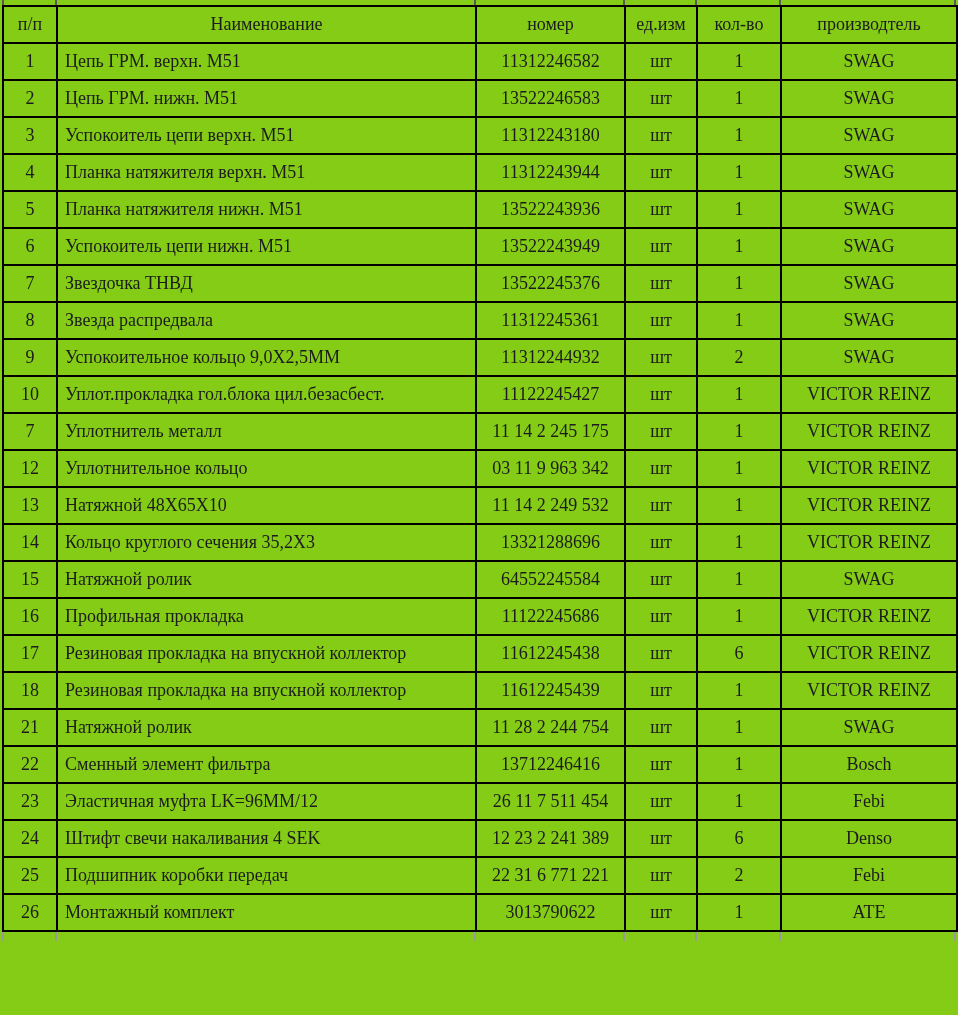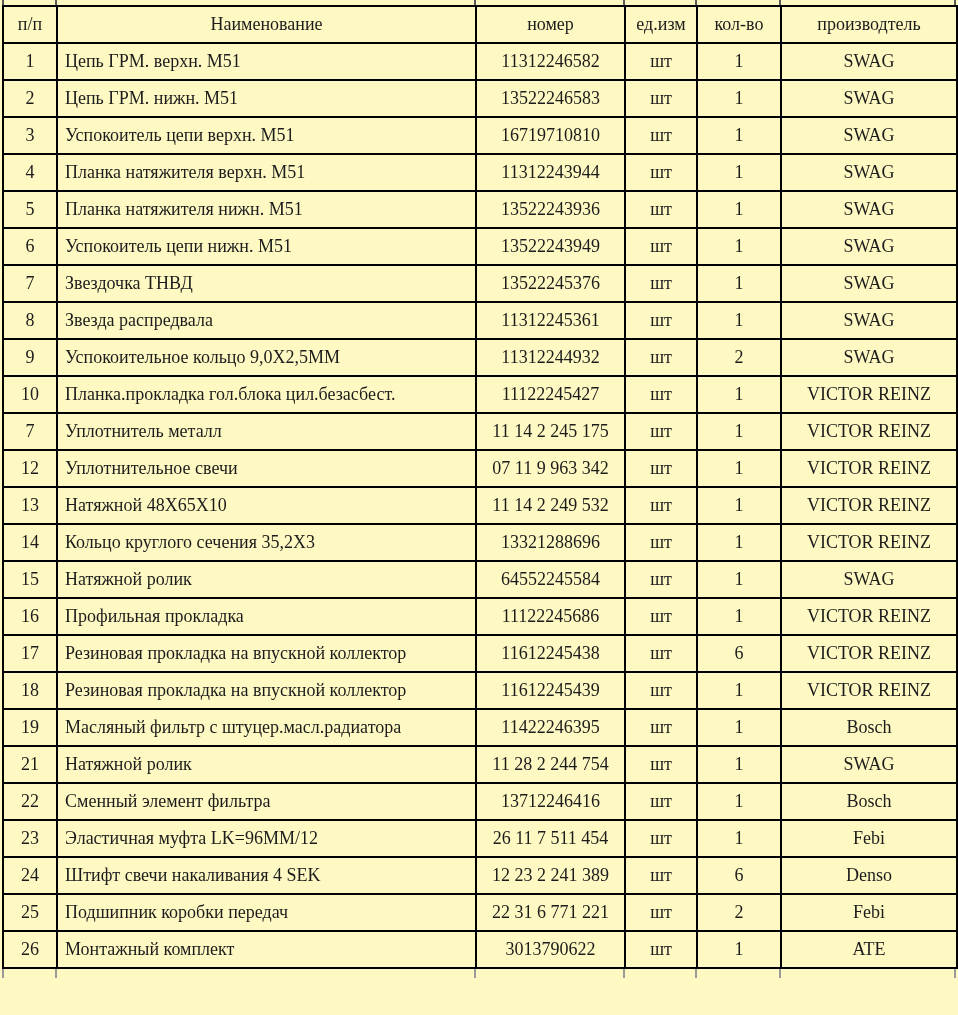--- a/index.html
+++ b/index.html
@@ -4,21 +4,21 @@
 <style>
   html, body {
     margin: 0;
     padding: 0;
     background: #ffffff;
   }
   .page {
     position: relative;
     width: 958px;
     height: 1015px;
-    background: #fef9c3;
+    background: #84cc16;
     overflow: hidden;
     font-family: "Liberation Serif", "DejaVu Serif", serif;
     color: #1c1c1c;
   }
   .partial-strip {
     position: relative;
     width: 958px;
     overflow: hidden;
   }
   .partial-strip.top { height: 5px; }
@@ -110,21 +110,21 @@
     <td class="c-num">2</td>
     <td class="c-name">Цепь ГРМ. нижн. М51</td>
     <td class="c-number">13522246583</td>
     <td class="c-unit">шт</td>
     <td class="c-qty">1</td>
     <td class="c-maker">SWAG</td>
   </tr>
         <tr>
     <td class="c-num">3</td>
     <td class="c-name">Успокоитель цепи верхн. М51</td>
-    <td class="c-number">16719710810</td>
+    <td class="c-number">11312243180</td>
     <td class="c-unit">шт</td>
     <td class="c-qty">1</td>
     <td class="c-maker">SWAG</td>
   </tr>
         <tr>
     <td class="c-num">4</td>
     <td class="c-name">Планка натяжителя верхн. М51</td>
     <td class="c-number">11312243944</td>
     <td class="c-unit">шт</td>
     <td class="c-qty">1</td>
@@ -165,38 +165,38 @@
         <tr>
     <td class="c-num">9</td>
     <td class="c-name">Успокоительное кольцо 9,0Х2,5ММ</td>
     <td class="c-number">11312244932</td>
     <td class="c-unit">шт</td>
     <td class="c-qty">2</td>
     <td class="c-maker">SWAG</td>
   </tr>
         <tr>
     <td class="c-num">10</td>
-    <td class="c-name">Планка.прокладка гол.блока цил.безасбест.</td>
+    <td class="c-name">Уплот.прокладка гол.блока цил.безасбест.</td>
     <td class="c-number">11122245427</td>
     <td class="c-unit">шт</td>
     <td class="c-qty">1</td>
     <td class="c-maker">VICTOR REINZ</td>
   </tr>
         <tr>
     <td class="c-num">7</td>
     <td class="c-name">Уплотнитель металл</td>
     <td class="c-number">11 14 2 245 175</td>
     <td class="c-unit">шт</td>
     <td class="c-qty">1</td>
     <td class="c-maker">VICTOR REINZ</td>
   </tr>
         <tr>
     <td class="c-num">12</td>
-    <td class="c-name">Уплотнительное свечи</td>
-    <td class="c-number">07 11 9 963 342</td>
+    <td class="c-name">Уплотнительное кольцо</td>
+    <td class="c-number">03 11 9 963 342</td>
     <td class="c-unit">шт</td>
     <td class="c-qty">1</td>
     <td class="c-maker">VICTOR REINZ</td>
   </tr>
         <tr>
     <td class="c-num">13</td>
     <td class="c-name">Натяжной 48Х65Х10</td>
     <td class="c-number">11 14 2 249 532</td>
     <td class="c-unit">шт</td>
     <td class="c-qty">1</td>
@@ -234,28 +234,20 @@
     <td class="c-qty">6</td>
     <td class="c-maker">VICTOR REINZ</td>
   </tr>
         <tr>
     <td class="c-num">18</td>
     <td class="c-name">Резиновая прокладка на впускной коллектор</td>
     <td class="c-number">11612245439</td>
     <td class="c-unit">шт</td>
     <td class="c-qty">1</td>
     <td class="c-maker">VICTOR REINZ</td>
-  </tr>
-        <tr>
-    <td class="c-num">19</td>
-    <td class="c-name">Масляный фильтр с штуцер.масл.радиатора</td>
-    <td class="c-number">11422246395</td>
-    <td class="c-unit">шт</td>
-    <td class="c-qty">1</td>
-    <td class="c-maker">Bosch</td>
   </tr>
         <tr>
     <td class="c-num">21</td>
     <td class="c-name">Натяжной ролик</td>
     <td class="c-number">11 28 2 244 754</td>
     <td class="c-unit">шт</td>
     <td class="c-qty">1</td>
     <td class="c-maker">SWAG</td>
   </tr>
         <tr>

